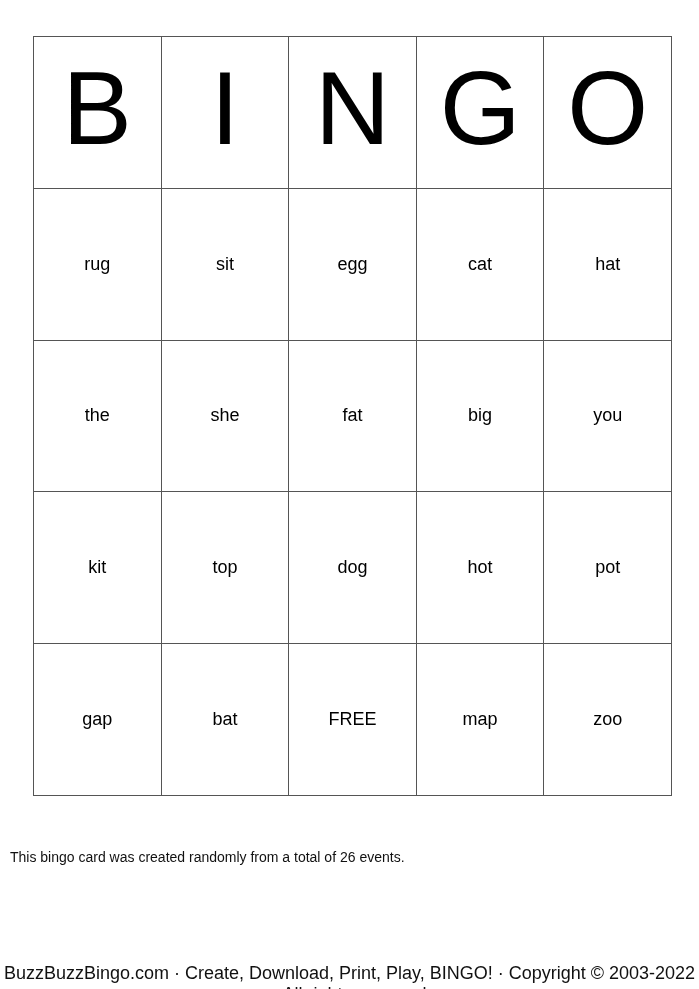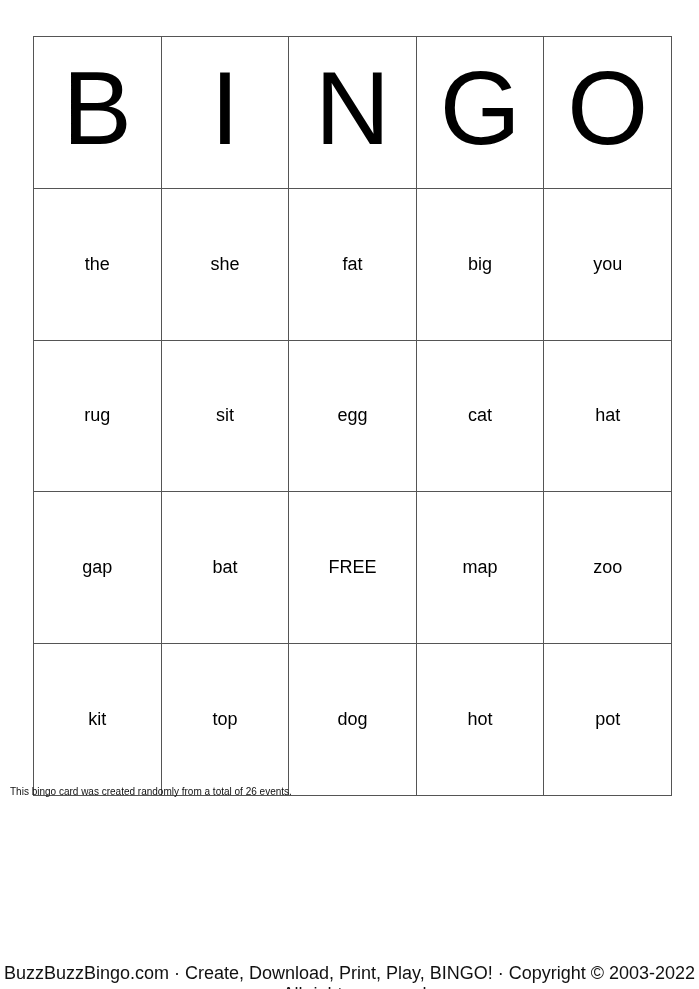--- a/index.html
+++ b/index.html
@@ -5,63 +5,63 @@
   html, body { margin:0; padding:0; background:#ffffff; }
   body { width:699px; height:989px; position:relative; overflow:hidden;
          font-family:"Liberation Sans", sans-serif; color:#000; }
   .card { position:absolute; left:33px; top:36px; width:633px; height:760px;
           border-collapse:collapse; table-layout:fixed; }
   .card td { border:1px solid #555; width:126.6px; height:125.6px; text-align:center;
              vertical-align:middle; padding:0; }
   .card .hdr td { font-size:104px; line-height:1; }
   .card .hdr td span { position:relative; top:-4px; }
   .card .cell { font-size:18px; }
-  .note { position:absolute; left:10px; top:785px; font-size:10px; line-height:13px; color:#111; }
+  .note { position:absolute; left:10px; top:851px; font-size:14px; line-height:13px; color:#111; }
   .footer { position:absolute; left:0; width:699px; top:963px; text-align:center;
             font-size:18px; color:#111; }
 </style>
 </head>
 <body>
 
 <table class="card">
   <tbody>
       <tr class="hdr">
     <td><span>B</span></td>
     <td><span>I</span></td>
     <td><span>N</span></td>
     <td><span>G</span></td>
     <td><span>O</span></td>
   </tr>
   <tr>
+    <td class="cell">rug</td>
+    <td class="cell">sit</td>
+    <td class="cell">egg</td>
+    <td class="cell">cat</td>
+    <td class="cell">hat</td>
+  </tr>
+  <tr>
     <td class="cell">the</td>
     <td class="cell">she</td>
     <td class="cell">fat</td>
     <td class="cell">big</td>
     <td class="cell">you</td>
   </tr>
   <tr>
-    <td class="cell">rug</td>
-    <td class="cell">sit</td>
-    <td class="cell">egg</td>
-    <td class="cell">cat</td>
-    <td class="cell">hat</td>
+    <td class="cell">kit</td>
+    <td class="cell">top</td>
+    <td class="cell">dog</td>
+    <td class="cell">hot</td>
+    <td class="cell">pot</td>
   </tr>
   <tr>
     <td class="cell">gap</td>
     <td class="cell">bat</td>
     <td class="cell">FREE</td>
     <td class="cell">map</td>
     <td class="cell">zoo</td>
-  </tr>
-  <tr>
-    <td class="cell">kit</td>
-    <td class="cell">top</td>
-    <td class="cell">dog</td>
-    <td class="cell">hot</td>
-    <td class="cell">pot</td>
   </tr>
 </tbody>
   </table>
 
 <div class="note">
   <div>This bingo card was created randomly from a total of 26 events.</div>
 </div>
 
 <div class="footer">BuzzBuzzBingo.com · Create, Download, Print, Play, BINGO! · Copyright © 2003-2022 · All rights reserved</div>
 

